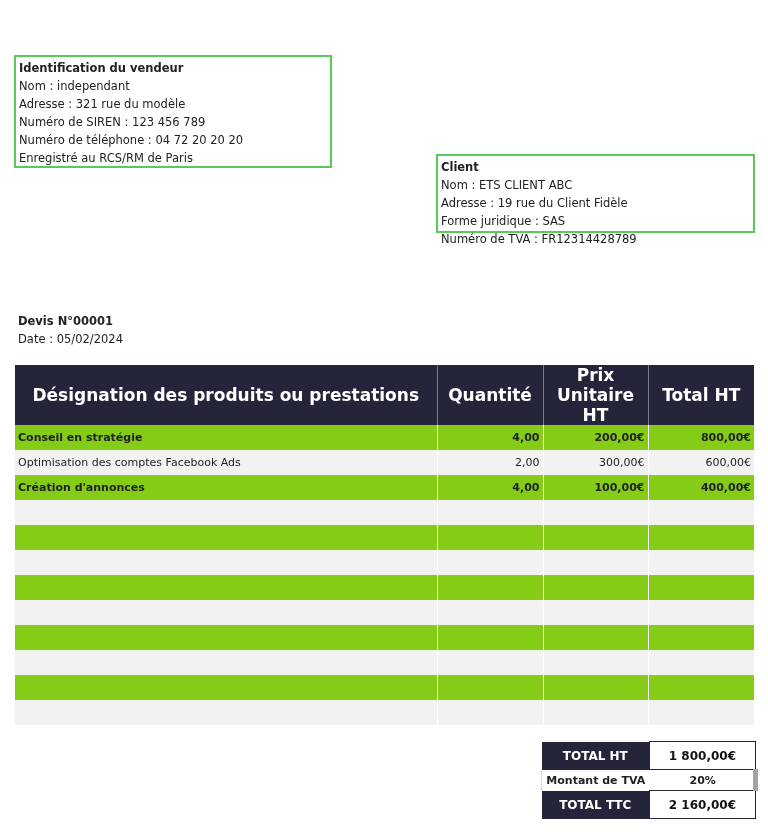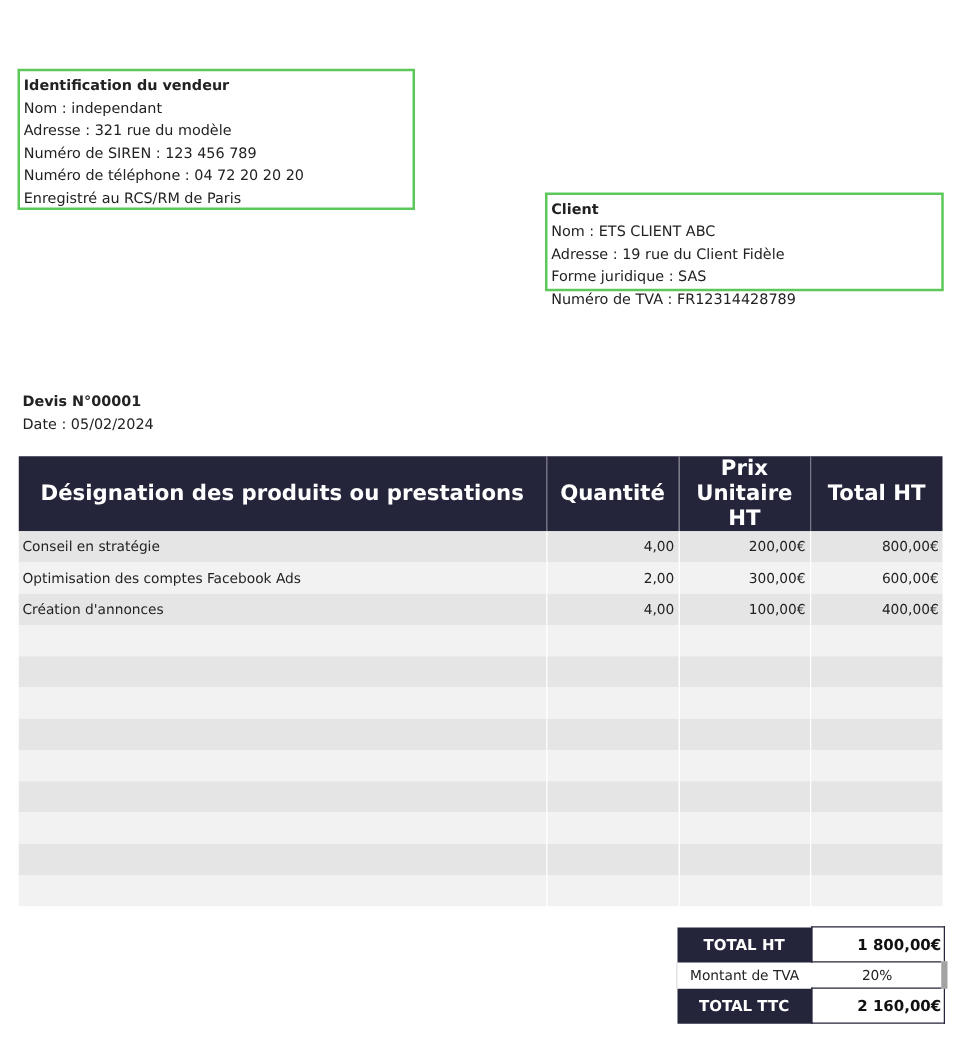--- a/index.html
+++ b/index.html
@@ -24,35 +24,35 @@
   }
   table.items th {
     background: #24243a; color: #ffffff; font-weight: bold; height: 24px;
     font-size: 17px; border-left: 1px solid #7a7a88; padding: 0 2px; text-align: center;
   }
   table.items th:first-child { border-left: none; }
   table.items td {
     height: 25px; padding: 0 3px; border-left: 1px solid #ffffff; box-sizing: border-box;
   }
   table.items td:first-child { border-left: none; }
-  table.items tr.odd td { background: #e5e5e5; }
+  table.items tr.odd td { background: #84cc16; font-weight: bold; }
   table.items tr.even td { background: #f2f2f2; }
   table.items td.num { text-align: right; }
 
   table.totals {
     position: absolute; left: 541px; top: 741px; width: 214px;
     border-collapse: collapse; table-layout: fixed;
   }
-  table.totals td { box-sizing: border-box; }
+  table.totals td { box-sizing: border-box; font-weight: bold; }
   table.totals .dark {
     background: #24243a; color: #ffffff; font-weight: bold; text-align: center;
     font-size: 12px; height: 28px;
   }
   table.totals .val {
-    background: #ffffff; font-weight: bold; text-align: right; padding-right: 2px;
+    background: #ffffff; font-weight: bold; text-align: right; padding-right: 19px;
     font-size: 12px; border: 1px solid #24243a; color: #111;
   }
   table.totals .tva-label { text-align: center; font-size: 11px; height: 21px; border-left: 1px solid #ddd; }
   table.totals .tva-val { text-align: left; padding-left: 40px; font-size: 11px; border-right: 5px solid #a3a3a3; }
 </style>
 </head>
 <body>
 
 <div class="box" id="vendor">
   <div class="title">Identification du vendeur</div>

